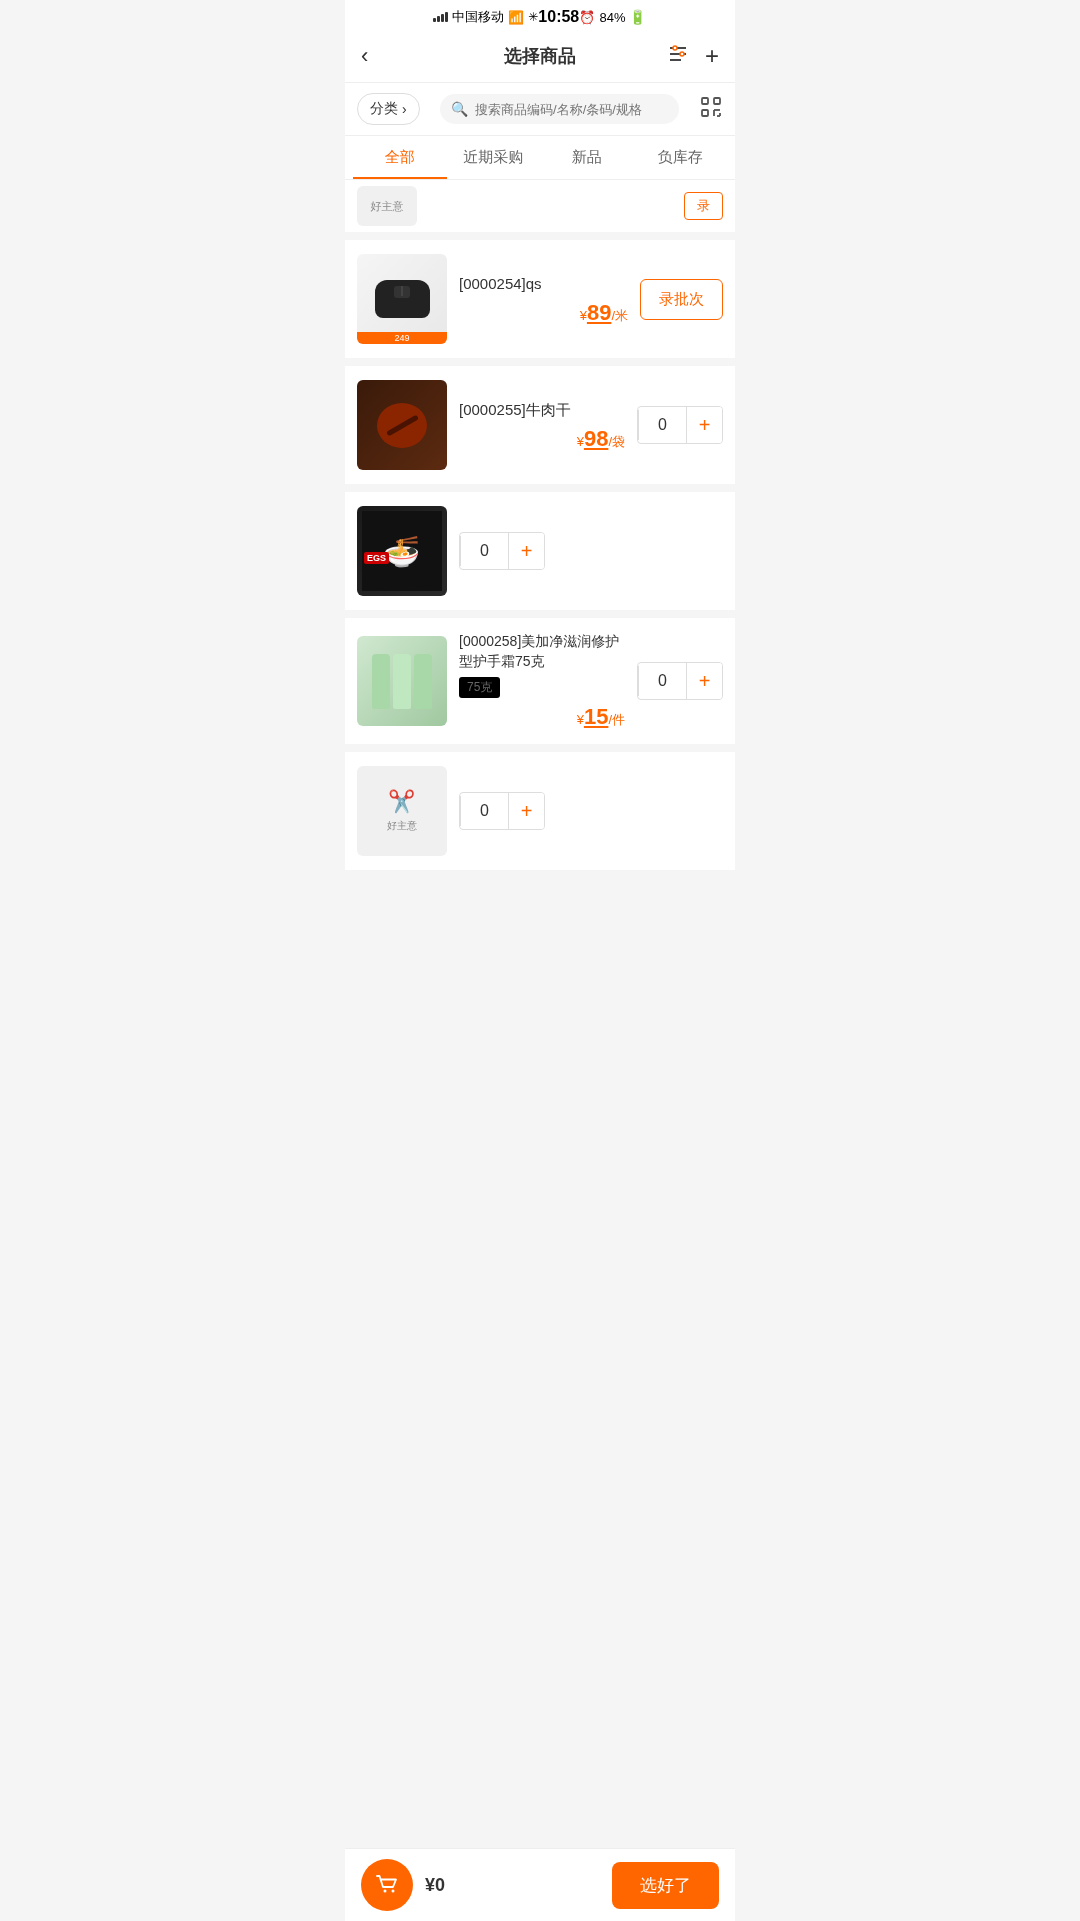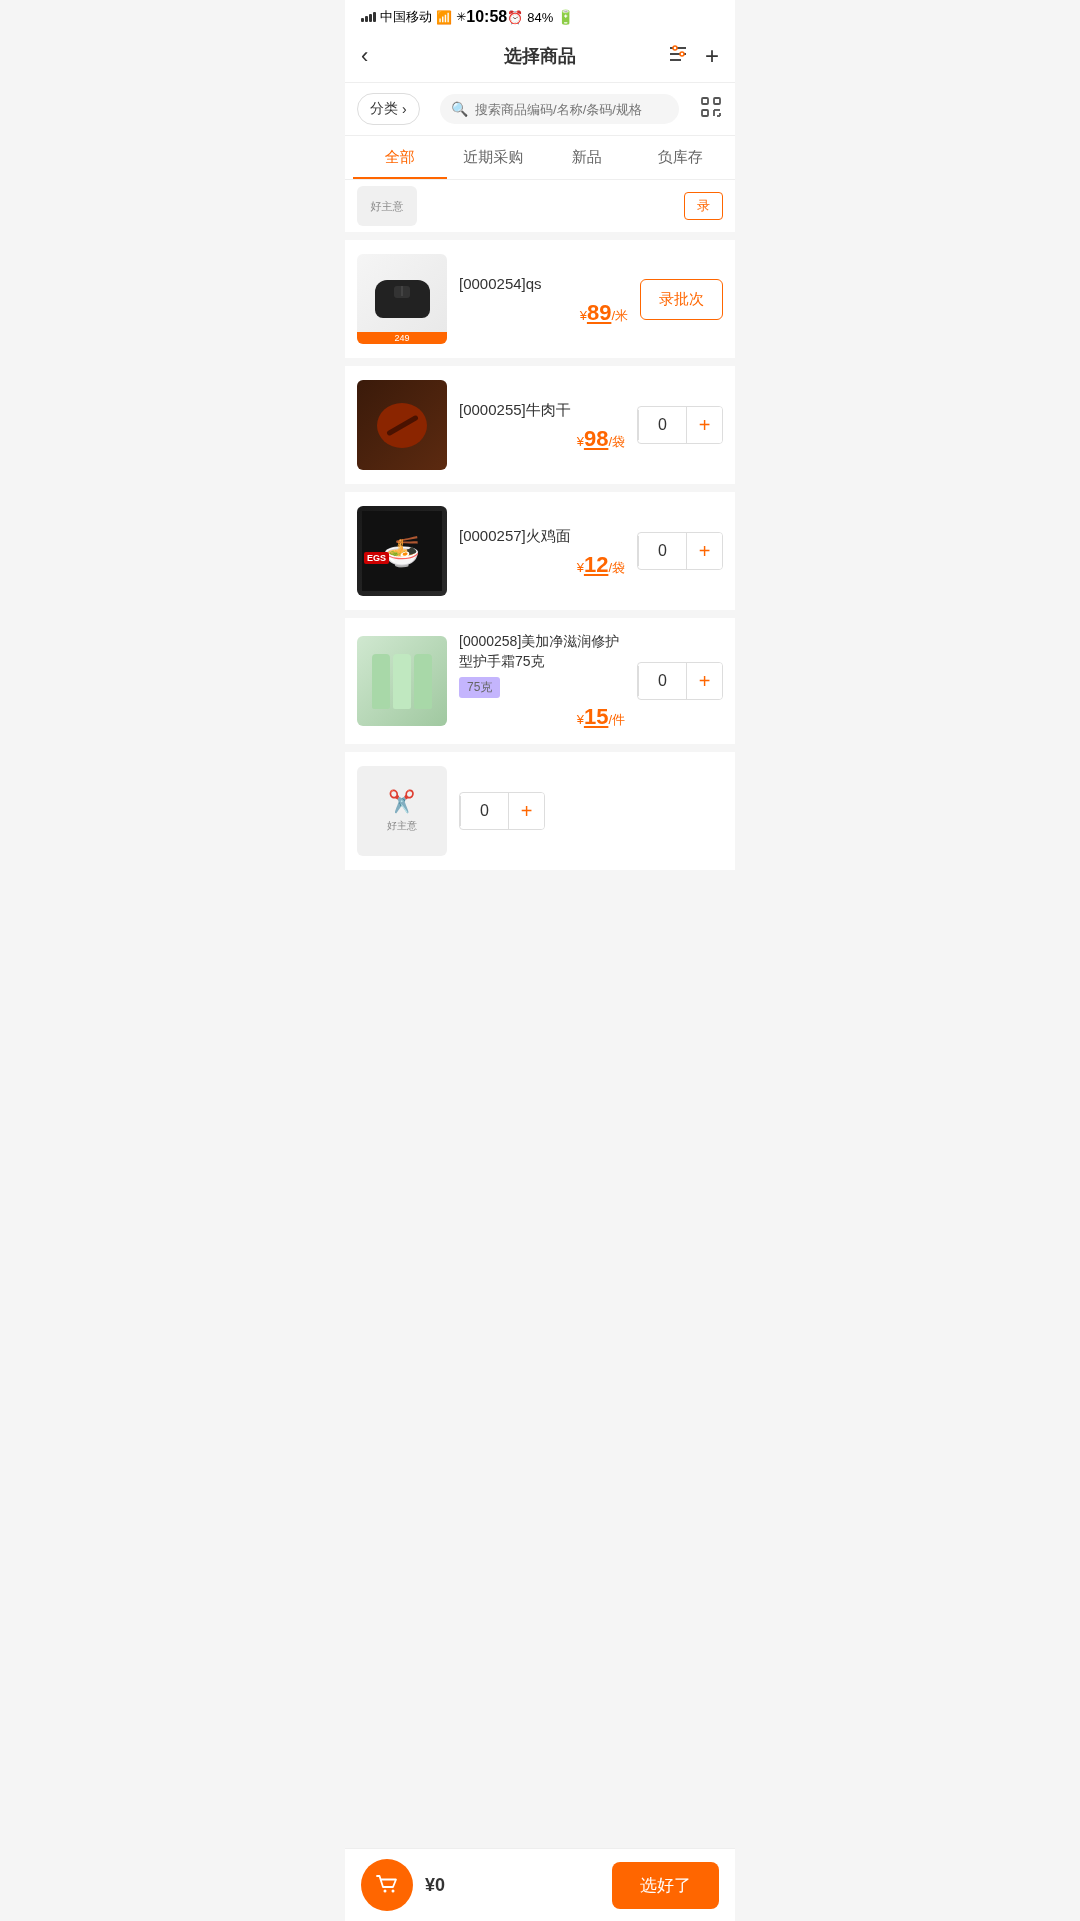--- a/index.html
+++ b/index.html
@@ -10,21 +10,21 @@
       width: 390px;
       margin: 0 auto;
       min-height: 100vh;
       overflow-x: hidden;
     }
 
     
     .status-bar {
       background: white;
       display: flex;
-      justify-content: flex-start;
+      justify-content: center;
       align-items: center;
       padding: 8px 16px 4px;
       font-size: 13px;
       font-weight: 500;
     }
     .status-left { display: flex; align-items: center; gap: 4px; }
     .status-center { font-size: 16px; font-weight: 600; }
     .status-right { display: flex; align-items: center; gap: 4px; }
     .signal-bars { display: flex; align-items: flex-end; gap: 1px; }
     .signal-bar { background: #333; width: 3px; border-radius: 1px; }
@@ -145,21 +145,21 @@
     }
     .product-info { flex: 1; min-width: 0; }
     .product-name {
       font-size: 15px;
       color: #333;
       margin-bottom: 6px;
       line-height: 1.4;
     }
     .product-tag {
       display: inline-block;
-      background: #c4b5fd;
+      background: #000000;
       border-radius: 3px;
       padding: 2px 8px;
       font-size: 12px;
       color: #666;
       margin-bottom: 6px;
     }
     .product-price {
       font-size: 13px;
       color: #f60;
       text-align: right;
@@ -434,26 +434,20 @@
     </div>
   </div>
 
   <div class="product-item">
     <div class="product-img img-noodles">
       <div style="width:80px; height:80px; background:#111; display:flex; align-items:center; justify-content:center; position:relative;">
         <div style="font-size:30px;">🍜</div>
         <div style="position:absolute; top:2px; left:2px; background:#c00; border-radius:2px; padding:1px 3px; font-size:9px; color:white; font-weight:bold;margin-top:39px;">EGS</div>
       </div>
     </div>
-    <div class="product-info">
-      <div class="product-name">[0000257]火鸡面</div>
-      <div class="product-price">
-        <span style="font-size:13px; color:#f60;">¥</span><span class="price-value">12</span><span class="price-unit">/</span><span class="price-unit">袋</span>
-      </div>
-    </div>
     <div class="product-actions">
       <div class="qty-stepper">
         <div class="qty-display">0</div>
         <button class="qty-plus">+</button>
       </div>
     </div>
   </div>
 
   <div class="product-item">
     <div class="product-img img-lotion">

